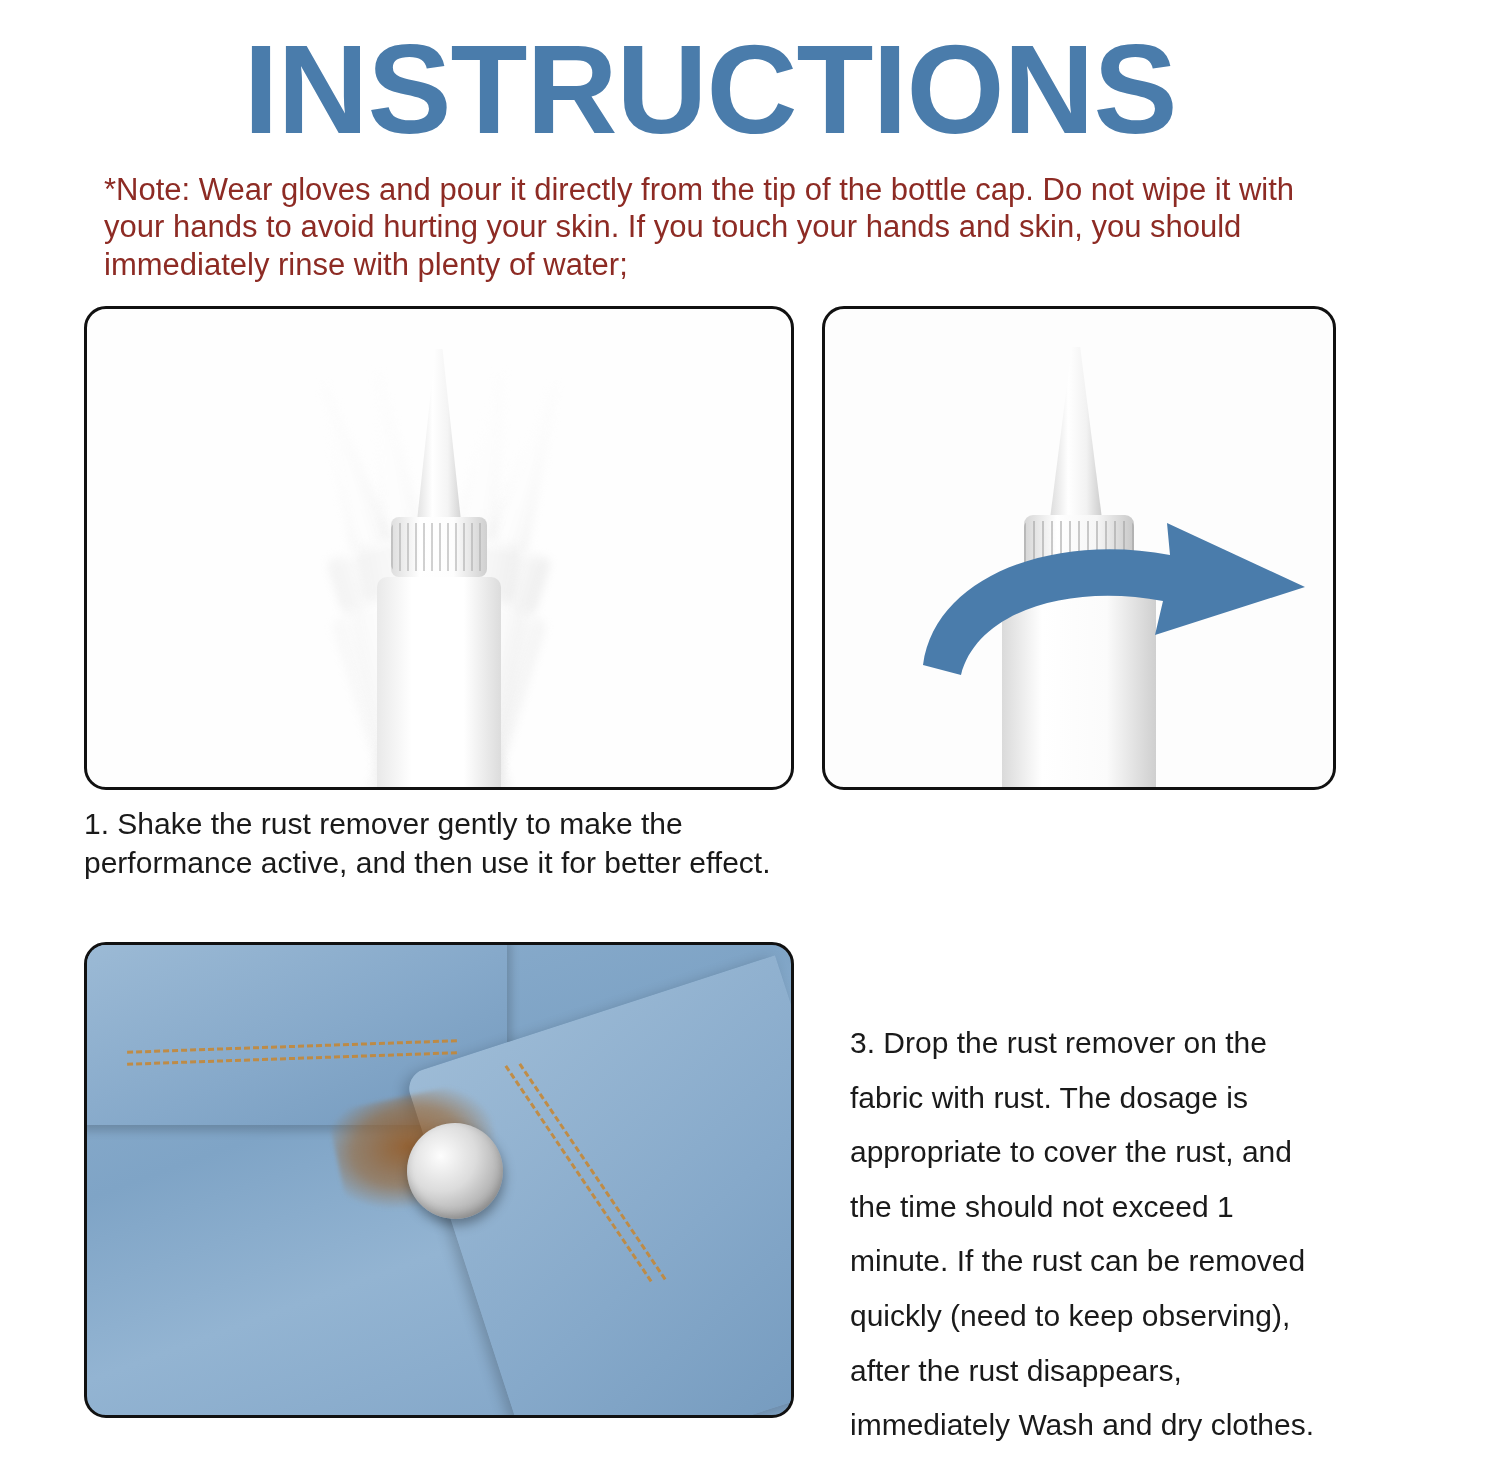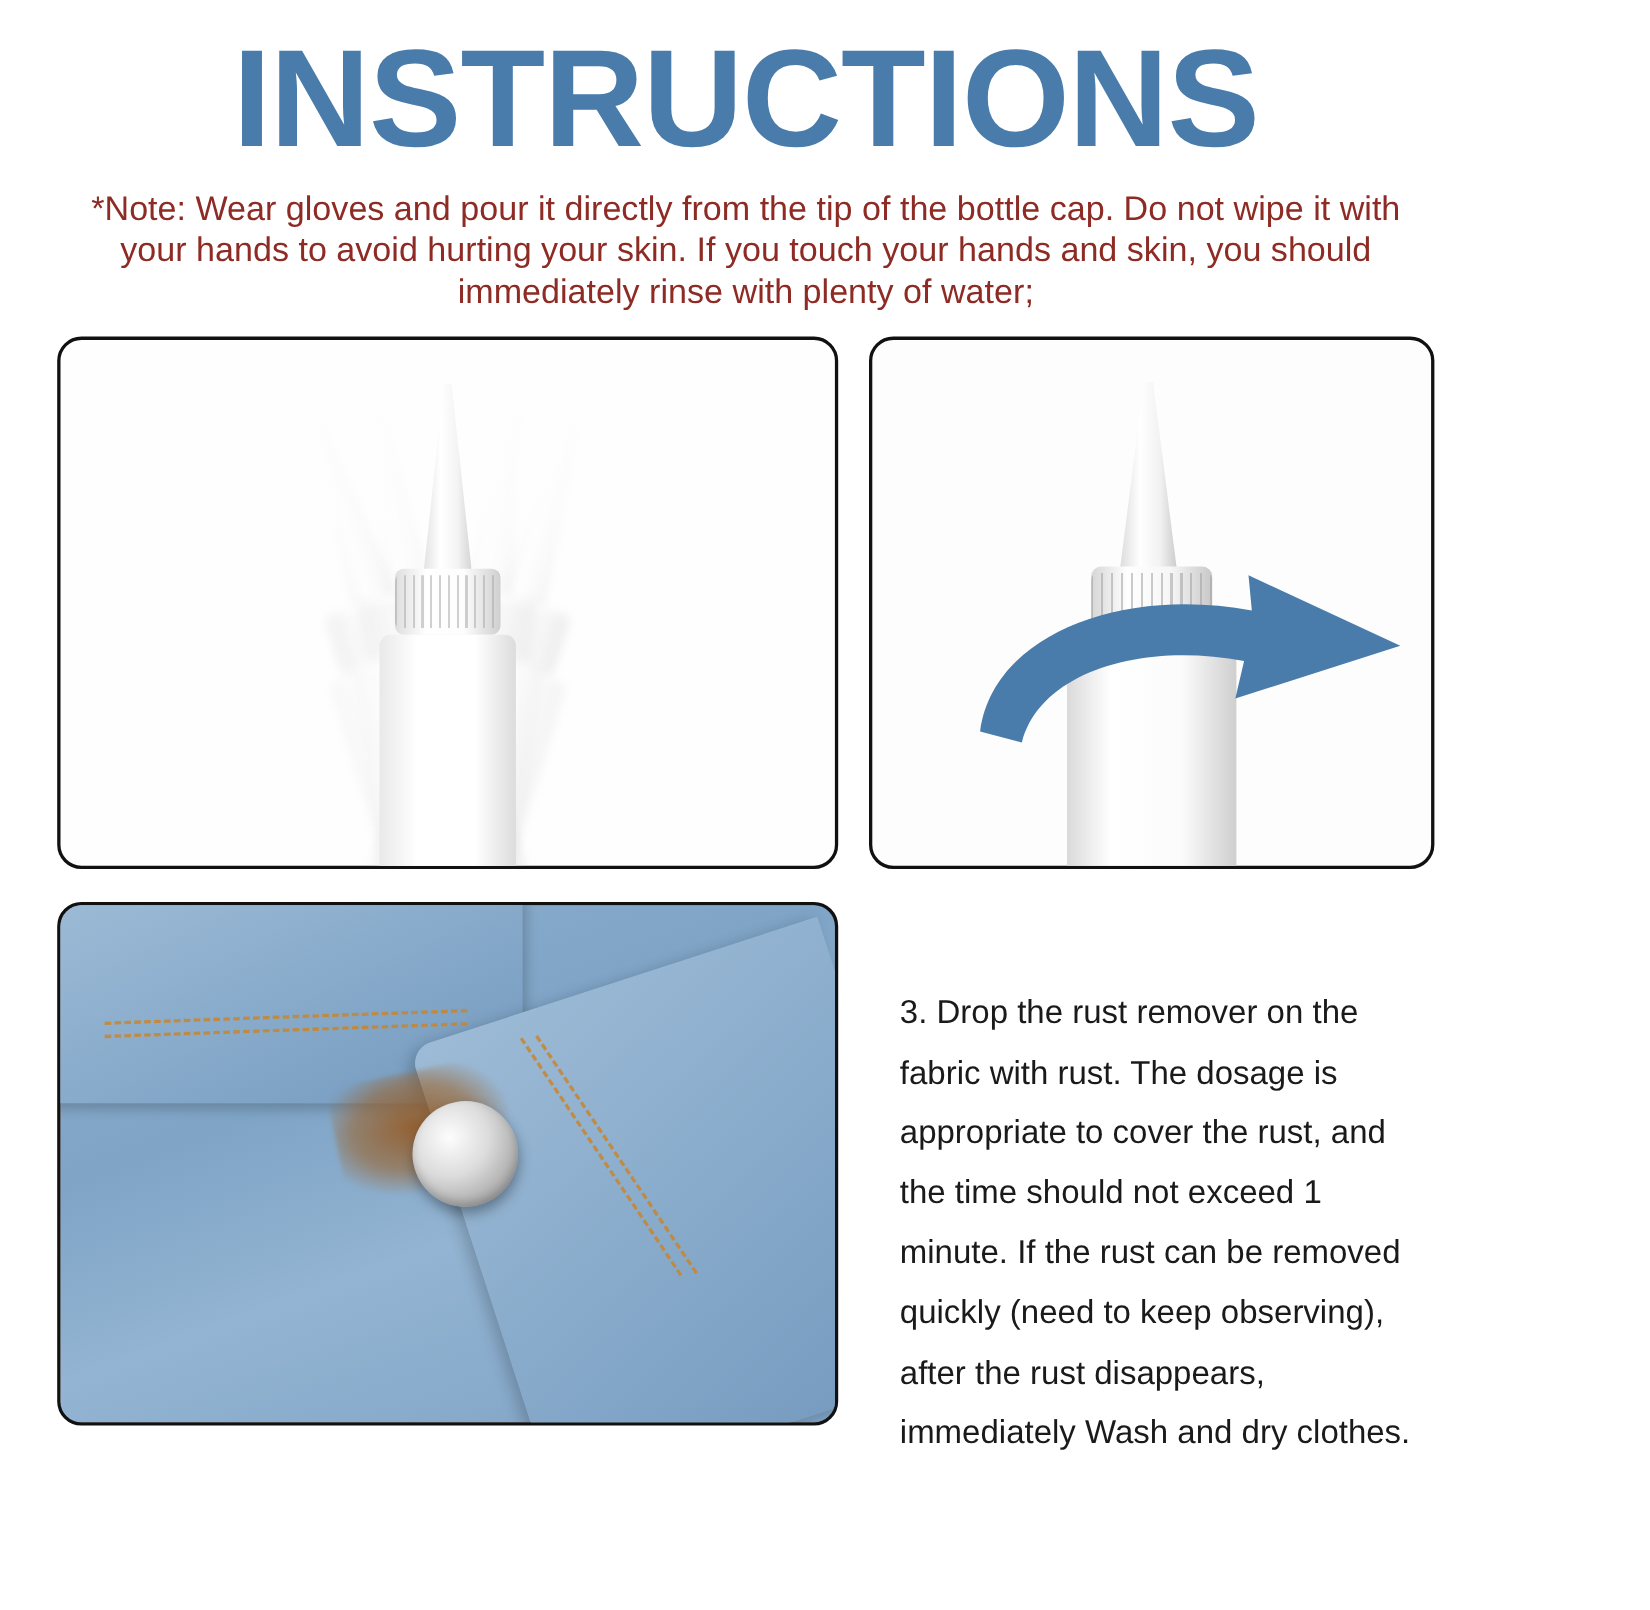--- a/index.html
+++ b/index.html
@@ -14,39 +14,39 @@
     color: #1a1a1a;
     overflow: hidden;
     position: relative;
   }
   .page {
     width: 1356px;
     height: 1464px;
     position: relative;
     box-sizing: border-box;
     padding: 0 52px;
+    margin-left: 32px;
   }
 
   
   .title {
     margin: 0;
     padding-top: 26px;
     text-align: center;
     font-size: 126px;
     line-height: 1.02;
     font-weight: bold;
     letter-spacing: -1px;
     color: #4a7cab;
     font-family: "Liberation Sans", sans-serif;
   }
 
   
   .note {
     margin: 16px 20px 0 20px;
-    text-align: center;
     color: #8d2b24;
     font-size: 31px;
     line-height: 1.22;
   }
 
   
   .steps {
     margin-top: 22px;
     display: grid;
     grid-template-columns: 710px 1fr;
@@ -290,20 +290,21 @@
               <div class="body"></div>
           </div>
         </div>
         <div class="bottle">
           <div class="nozzle"></div>
           <div class="collar"></div>
           <div class="ridges"></div>
           <div class="body"></div>
         </div>
       </div>
+      <p class="caption caption-1">1. Shake the rust remover gently to make the performance active, and then use it for better effect.</p>
     </div>
 
     <div class="panel">
       <div class="figure fig2">
         <div class="bottle2">
           <div class="nozzle"></div>
           <div class="collar"></div>
           <div class="ridges"></div>
           <div class="body"></div>
         </div>

